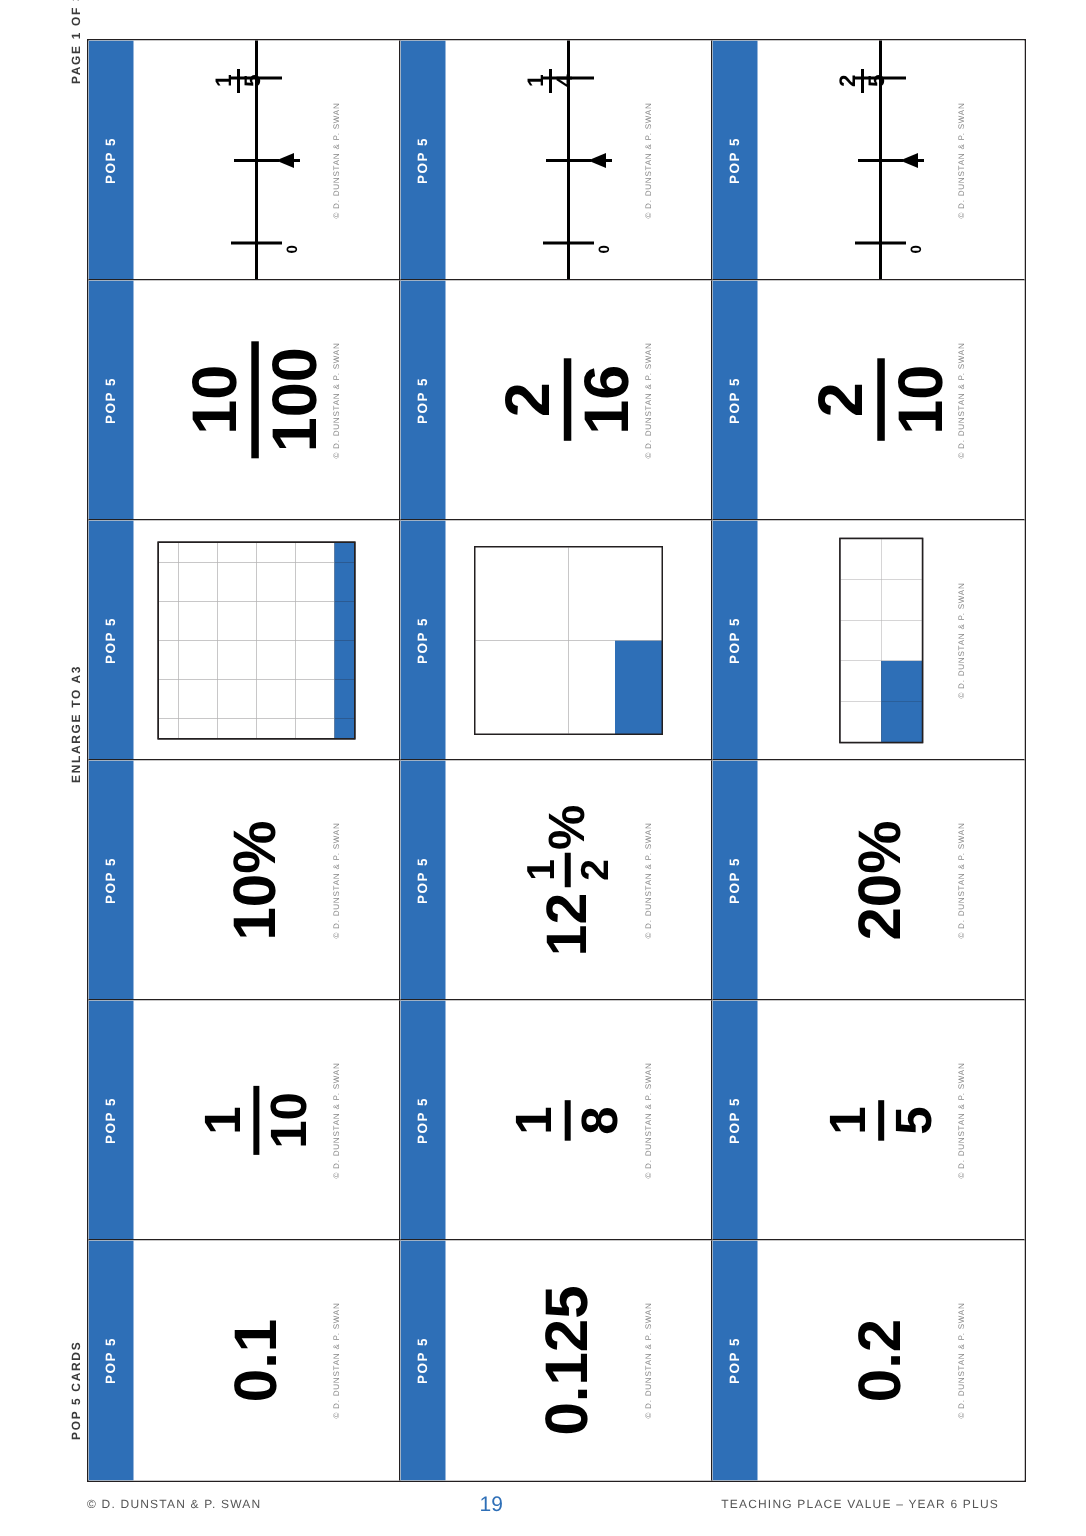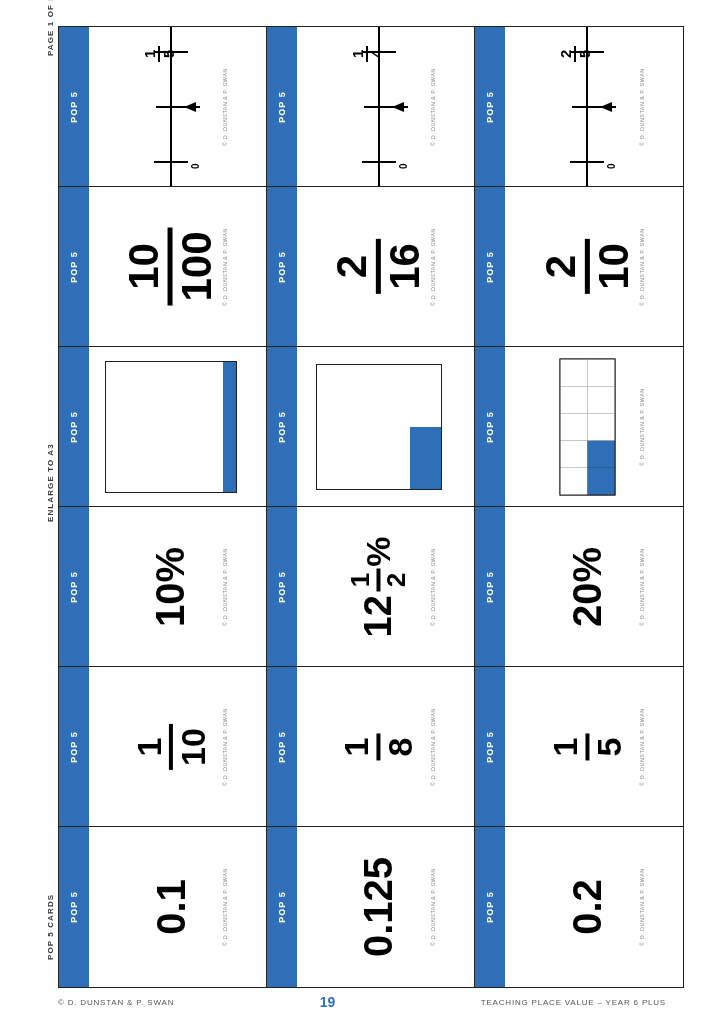--- a/index.html
+++ b/index.html
@@ -30,21 +30,21 @@
   #cards-label{ left:46px; top:960px; transform:rotate(-90deg); }
 
   
   .footer{
     position:absolute;left:0;right:0;bottom:14px;
     display:flex;align-items:center;justify-content:space-between;
     padding:0 58px;
     font-size:8px;letter-spacing:.8px;color:#555;
   }
   .footer .pagenum{
-    font-size:14px;font-weight:bold;color:#2e6fb7;letter-spacing:0;
+    font-size:14px;font-weight:normal;color:#2e6fb7;letter-spacing:0;
   }
 
   
   .grid{
     position:absolute;
     left:58px; top:26px;
     width:626px; height:962px;
     display:grid;
     grid-template-columns:repeat(3,1fr);
     grid-template-rows:repeat(6,1fr);

